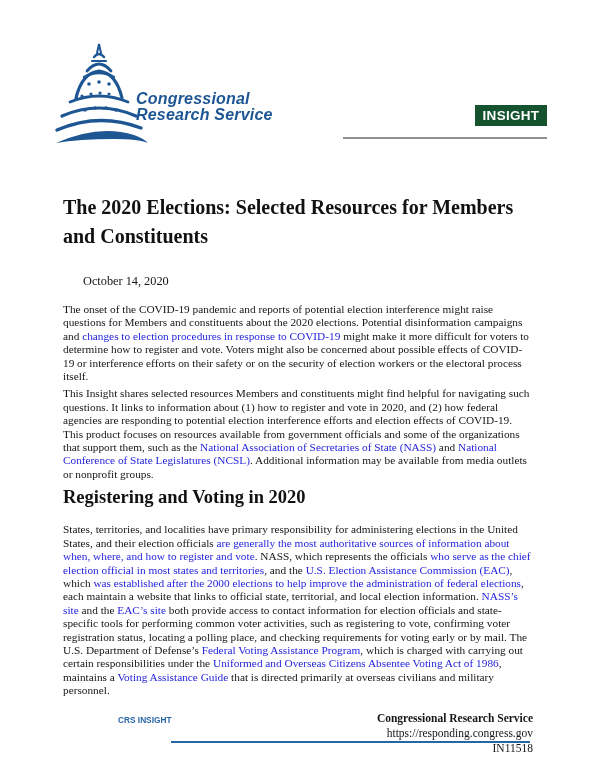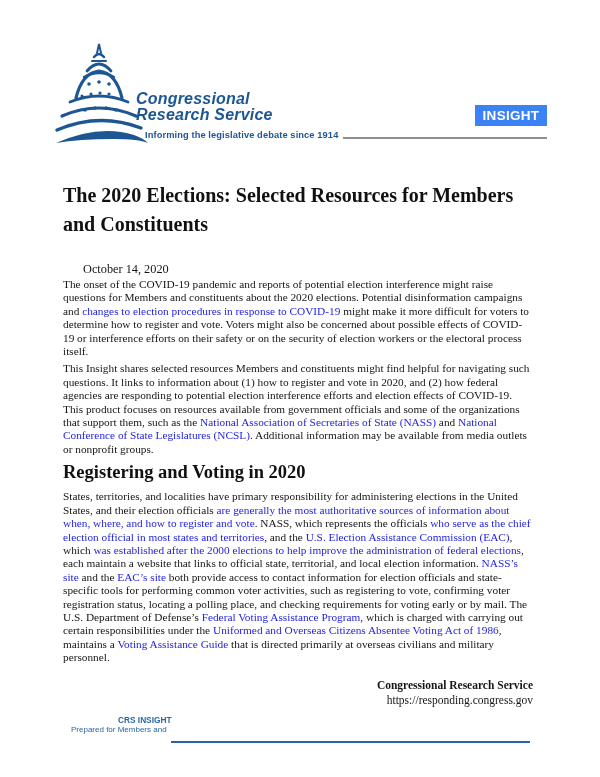--- a/index.html
+++ b/index.html
@@ -29,34 +29,34 @@
     font-weight: 700; font-size: 9.3px;
     color: #1d5693; letter-spacing: 0.1px;
   }
   .header-rule {
     position: absolute; left: 343px; top: 137px;
     width: 204px; height: 2px; background: #8f8f8f;
   }
   .insight-badge {
     position: absolute; left: 475px; top: 105px;
     width: 72px; height: 21px;
-    background: #3b82f6; color: #ffffff;
+    background: #14532d; color: #ffffff;
     font-family: "Liberation Sans", sans-serif;
     font-weight: 700; font-size: 13.5px; line-height: 21px;
     text-align: center; letter-spacing: 0.3px;
   }
 
   
-  .content { position: absolute; left: 63px; top: 181px; width: 470px; }
+  .content { position: absolute; left: 63px; top: 193px; width: 470px; }
   .doc-title {
     margin: 0; font-weight: 700;
     font-size: 20px; line-height: 29px; color: #111111;
   }
   .doc-date { margin-top: 22px; font-size: 12.3px; line-height: 16px; margin-left: 20px; }
-  .paras { margin-top: 1px; }
+  .paras { margin-top: 14px; }
   .body-para { margin: 0 0 4px 0; font-size: 11.3px; line-height: 13.4px; }
   .section-heading {
     margin: 4px 0 6px 0; font-weight: 700;
     font-size: 18.5px; line-height: 24px; color: #111111;
   }
   .text-link { color: #2424dd; text-decoration: none; cursor: pointer; }
 
   .attribution { margin-top: 13px; text-align: right; font-size: 11.5px; line-height: 15px; }
   .attribution .attr-name { font-weight: 700; }
 
@@ -105,21 +105,20 @@
           <circle cx="62" cy="70" r="1.7"></circle>
         <path d="M2 103 Q45 84 80 95 Q89 98 94 103 Q84 99 60 99 Q25 99 2 103 Z"></path>
       </g>
     </svg>
 
     <div class="logo-name">
       <div>Congressional</div>
       <div>Research Service</div>
     </div>
 
-    <div class="tagline">Informing the legislative debate since 1914</div>
 
     <div class="header-rule"></div>
 
     <div class="insight-badge">INSIGHT</div>
   </div>
 
   <div class="content">
 
     <h1 class="doc-title">The 2020 Elections: Selected Resources for Members and Constituents</h1>
 
@@ -132,22 +131,22 @@
 
     <h2 class="section-heading">Registering and Voting in 2020</h2>
 
     <div class="paras">
         <p class="body-para"><span>States, territories, and localities have primary responsibility for administering elections in the United States, and their election officials </span><a class="text-link" href="#">are generally the most authoritative sources of information about when, where, and how to register and vote</a><span>. NASS, which represents the officials </span><a class="text-link" href="#">who serve as the chief election official in most states and territories</a><span>, and the </span><a class="text-link" href="#">U.S. Election Assistance Commission (EAC)</a><span>, which </span><a class="text-link" href="#">was established after the 2000 elections to help improve the administration of federal elections</a><span>, each maintain a website that links to official state, territorial, and local election information. </span><a class="text-link" href="#">NASS’s site</a><span> and the </span><a class="text-link" href="#">EAC’s site</a><span> both provide access to contact information for election officials and state-specific tools for performing common voter activities, such as registering to vote, confirming voter registration status, locating a polling place, and checking requirements for voting early or by mail. The U.S. Department of Defense’s </span><a class="text-link" href="#">Federal Voting Assistance Program</a><span>, which is charged with carrying out certain responsibilities under the </span><a class="text-link" href="#">Uniformed and Overseas Citizens Absentee Voting Act of 1986</a><span>, maintains a </span><a class="text-link" href="#">Voting Assistance Guide</a><span> that is directed primarily at overseas civilians and military personnel.</span></p>
       </div>
 
     <div class="attribution">
       <div class="attr-name">Congressional Research Service</div>
       <div>https://responding.congress.gov</div>
+      <div>IN11518</div>
     </div>
   </div>
 
   <div class="footer">
     <div class="footer-label">CRS INSIGHT</div>
-    <div>Prepared for Members and</div>
     <div class="footer-rule"></div>
   </div>
 
 </div>
 
 </body></html>

